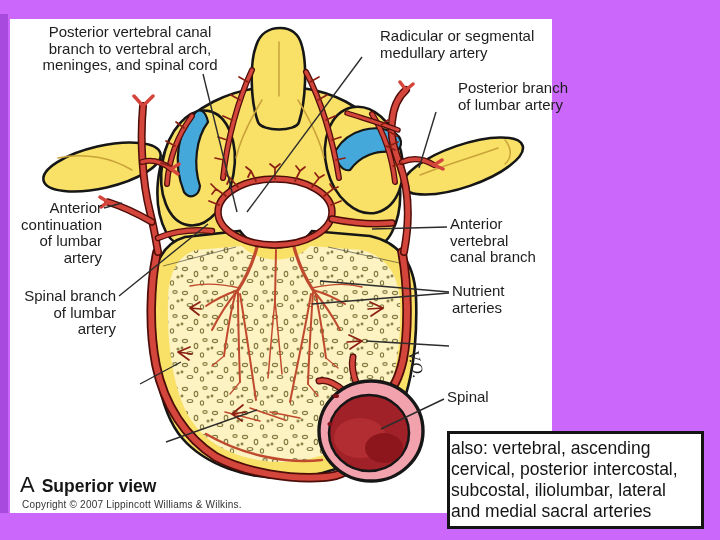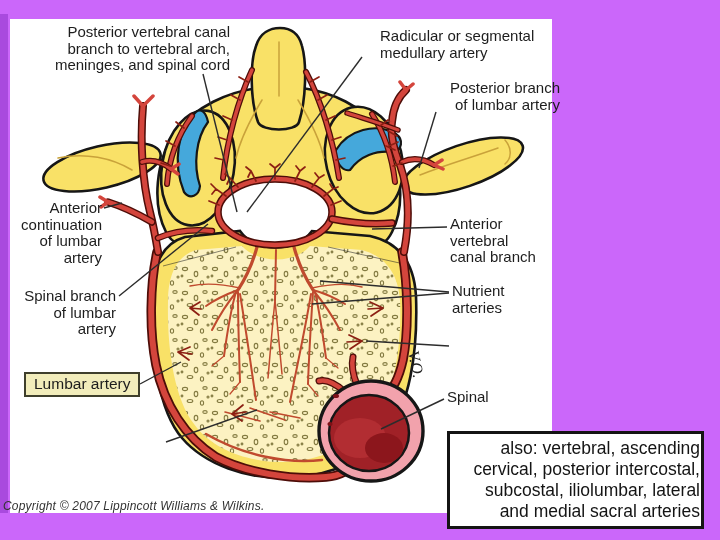--- a/index.html
+++ b/index.html
@@ -9,23 +9,23 @@
   .panel{position:absolute;left:10px;top:19px;width:542px;height:494px;background:#fff;}
   svg.art{position:absolute;left:0;top:0;width:720px;height:540px;}
   .lbl{position:absolute;color:#1d1d1d;font-size:15px;line-height:16.5px;white-space:pre-line;}
   .lbl.r{text-align:right;}
   .lbl.c{text-align:center;}
   .lumbar-box{position:absolute;left:24px;top:372px;background:#f2edbb;border:2px solid #3f3f2c;
               padding:1px 8px 2px 8px;font-size:15.5px;color:#1d1d1d;}
   .caption{position:absolute;left:20px;top:472px;color:#161616;}
   .caption .letter{font-size:22px;font-weight:400;}
   .caption .title{font-size:17.5px;font-weight:bold;margin-left:7px;}
-  .copyright{position:absolute;left:3px;top:499px;font-size:12px;color:#333;letter-spacing:.2px;font-style:italic;}
+  .copyright{position:absolute;left:22px;top:499px;font-size:10px;color:#333;letter-spacing:.2px;}
   .note-box{position:absolute;left:447px;top:431px;width:249px;background:#fff;border:3px solid #141414;
-            text-align:right;font-size:17.5px;line-height:21px;color:#141414;padding:4px 1px;white-space:pre-line;}
+            text-align:left;font-size:17.5px;line-height:21px;color:#141414;padding:4px 1px;white-space:pre-line;}
   
   .bone{fill:var(--bone,#f9e167);stroke:#161616;stroke-width:2.6;}
   .fold{fill:none;stroke:#c9a23a;stroke-width:1.5;stroke-linecap:round;}
   .interior{fill:var(--bone_light,#fcf2c2);stroke:none;}
   .foramen{fill:#fff;stroke:#161616;stroke-width:2.4;}
   .facet{fill:var(--facet_blue,#45a8db);stroke:#161616;stroke-width:2.2;}
   .artery-out{fill:none;stroke:#4d0d08;stroke-linecap:round;}
   .artery{fill:none;stroke:var(--artery_red,#d4453c);stroke-linecap:round;}
   .twig{fill:none;stroke:#8c1f13;stroke-width:1.7;stroke-linecap:round;}
   .nutrient{fill:none;stroke:#c04a2e;stroke-linecap:round;}
@@ -203,41 +203,43 @@
       <line x1="449" y1="293" x2="312" y2="304"></line>
       <line x1="449" y1="346" x2="366" y2="341"></line>
       <line x1="444" y1="399" x2="381" y2="429"></line>
       <line x1="104" y1="208" x2="122" y2="203"></line>
       <line x1="119" y1="296" x2="208" y2="224"></line>
       <line x1="140" y1="384" x2="181" y2="362"></line>
       <line x1="166" y1="442" x2="257" y2="410"></line>
     </g>
   </svg>
 
-  <div class="lbl c" style="left:30px;top:24px;width:200px;text-align:right;">Posterior vertebral canal
+  <div class="lbl c" style="left:30px;top:24px;width:200px;">Posterior vertebral canal
 branch to vertebral arch,
 meninges, and spinal cord</div>
   <div class="lbl" style="left:380px;top:28px;width:175px;">Radicular or segmental
 medullary artery</div>
-  <div class="lbl" style="left:430px;top:80px;width:130px;text-align:right;">Posterior branch
+  <div class="lbl" style="left:458px;top:80px;width:130px;">Posterior branch
 of lumbar artery</div>
   <div class="lbl r" style="left:14px;top:200px;width:88px;">Anterior
 continuation
 of lumbar
 artery</div>
   <div class="lbl" style="left:450px;top:216px;width:115px;">Anterior
 vertebral
 canal branch</div>
   <div class="lbl" style="left:452px;top:283px;width:85px;">Nutrient
 arteries</div>
   <div class="lbl r" style="left:16px;top:288px;width:100px;">Spinal branch
 of lumbar
 artery</div>
   <div class="lbl" style="left:447px;top:389px;">Spinal</div>
-  <div class="lumbar-box">Lumbar artery</div>
-
+
+  <div class="caption">
+    <span class="letter">A</span><span class="title">Superior view</span>
+  </div>
   <div class="copyright">Copyright © 2007 Lippincott Williams &amp; Wilkins.</div>
 
   <div class="note-box">also: vertebral, ascending
 cervical, posterior intercostal,
 subcostal, iliolumbar, lateral
 and medial sacral arteries</div>
 </div>
 
 </body></html>

